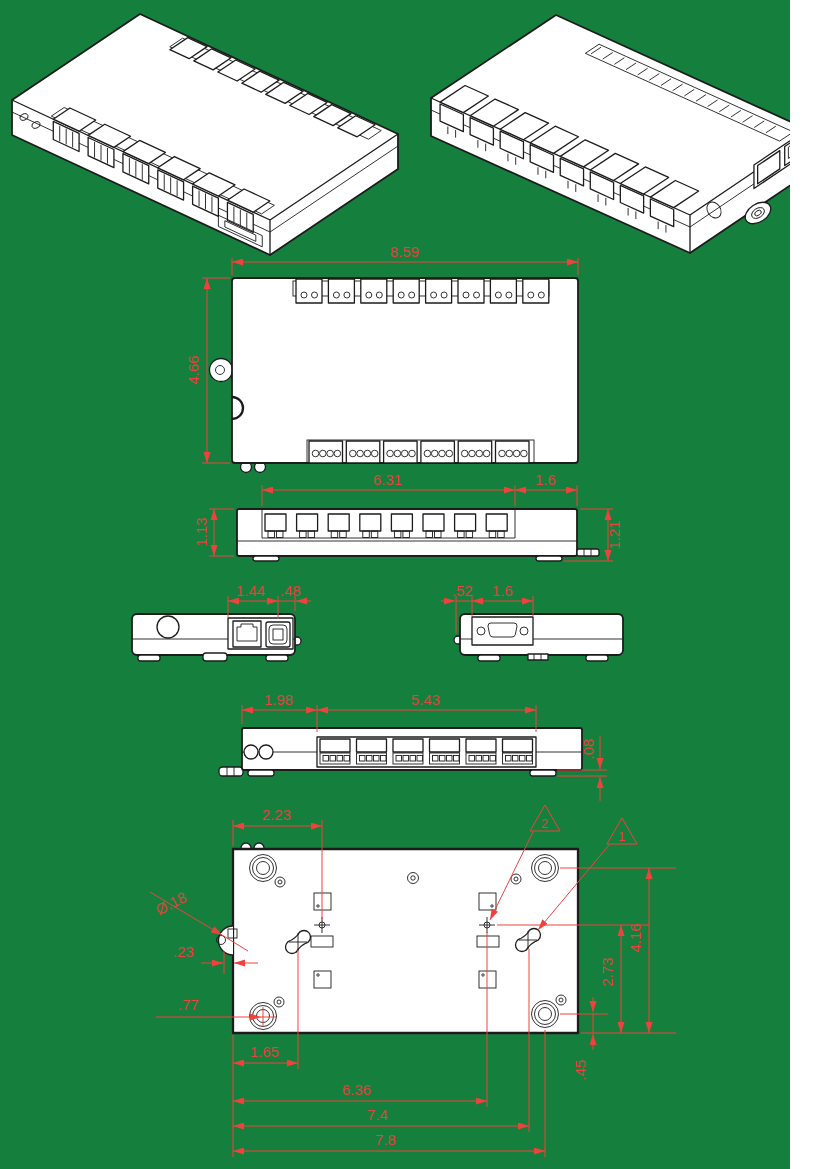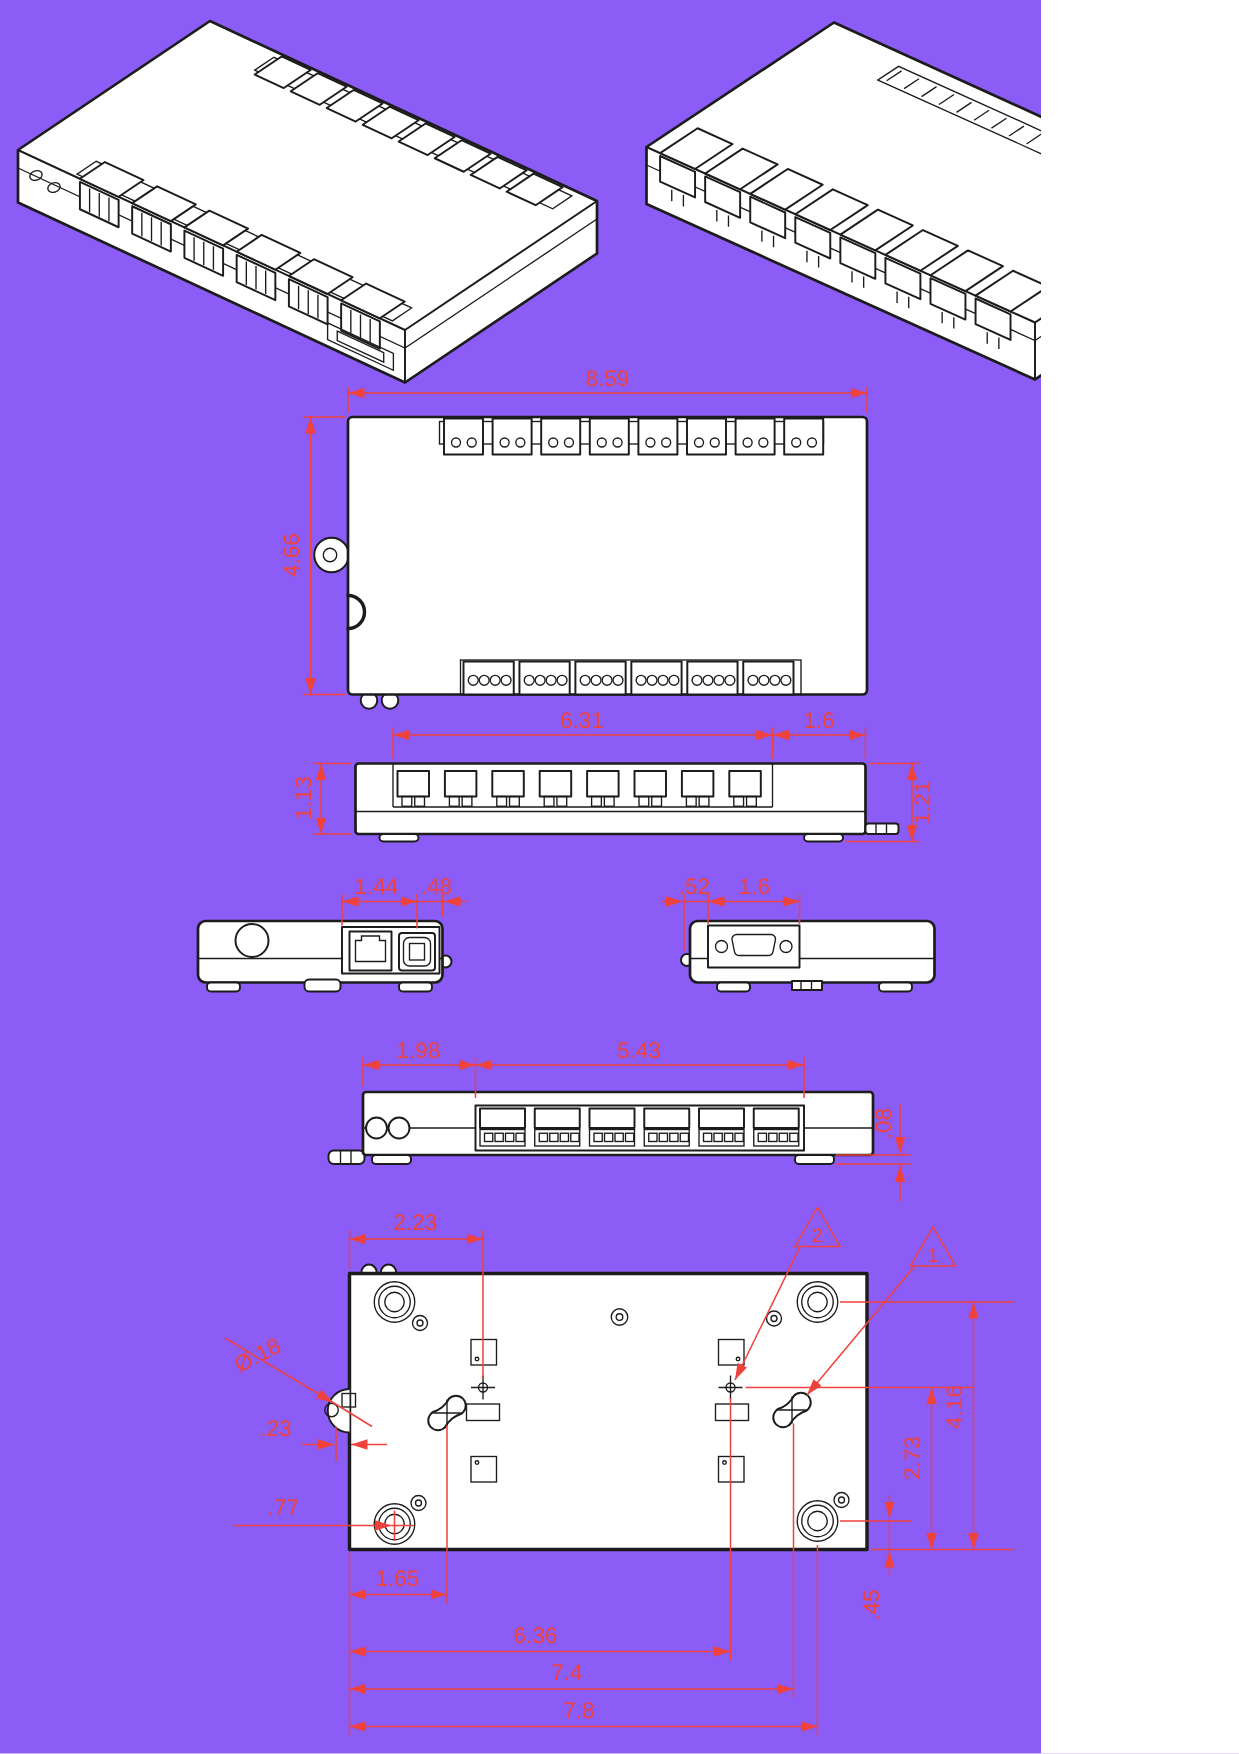--- a/index.html
+++ b/index.html
@@ -1,16 +1,16 @@
 <!DOCTYPE html>
 <html><head>
 <meta charset="utf-8">
 <style>
   html,body{margin:0;padding:0;background:#ffffff;}
-  .page{position:relative;width:694px;height:1169px;background:#8b5cf6;overflow:hidden;}
+  .page{position:relative;width:790px;height:1169px;background:#15803d;overflow:hidden;}
   svg{position:absolute;left:0;top:0;}
   .k{stroke:#1c1c1c;fill:none;stroke-width:1.3;stroke-linejoin:round;stroke-linecap:round;}
   .kf{stroke:#1c1c1c;fill:#ffffff;stroke-width:1.3;stroke-linejoin:round;}
   .kt{stroke:#1c1c1c;fill:none;stroke-width:0.9;}
   .ko{stroke-width:1.8;}
   .kb{stroke-width:2.3;}
   .wf{fill:#ffffff;stroke:none;}
   .r{stroke:#ef423d;fill:none;stroke-width:1;}
   .dim{font-family:"Liberation Sans","DejaVu Sans",sans-serif;font-size:15px;fill:#ef423d;}
   .mid{text-anchor:middle;}

